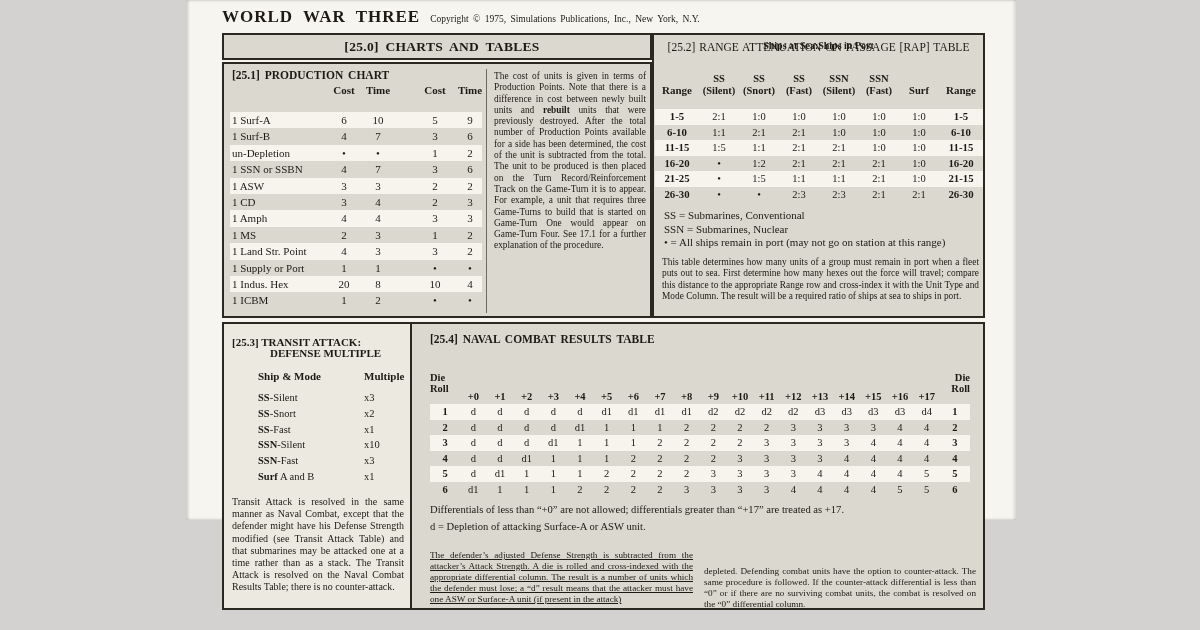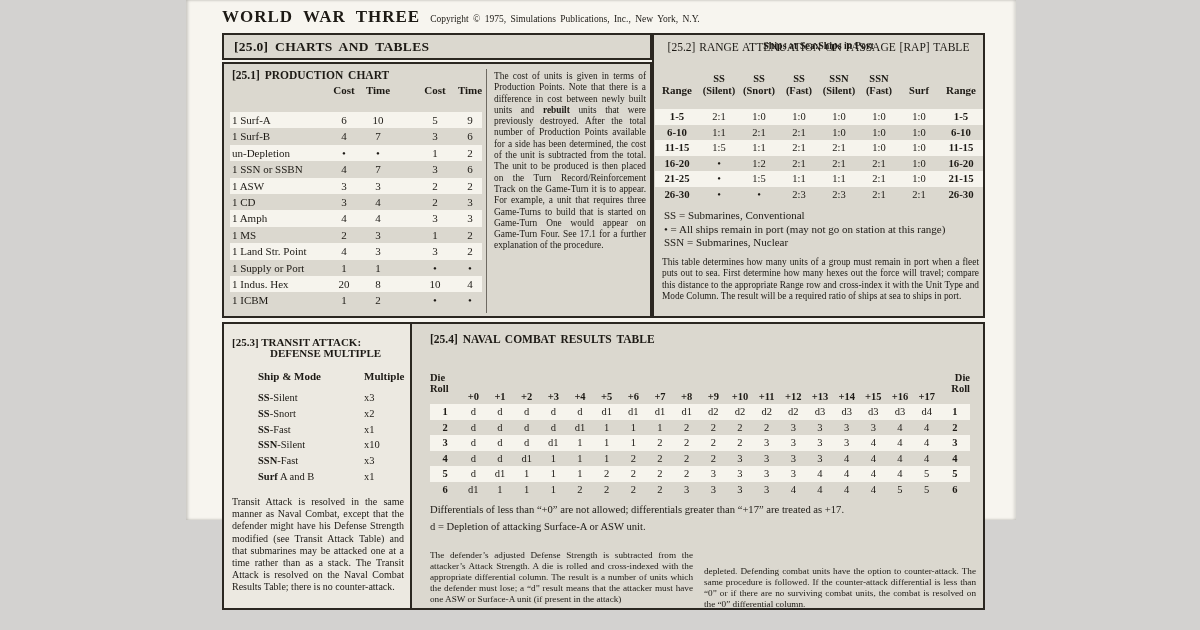--- a/index.html
+++ b/index.html
@@ -14,21 +14,21 @@
   .abs{position:absolute;}
   .box{position:absolute; border:2px solid var(--border); background:var(--panel_bg);}
 
   
   .masthead{left:36px; top:7px; white-space:nowrap;}
   .game-title{font-weight:bold; font-size:17px; letter-spacing:1px; word-spacing:5px;}
   .copyright{font-size:9.5px; margin-left:10px; word-spacing:2px;}
 
   
   .box-a{left:36px; top:33px; width:430px; height:27px;}
-  .box-a span{display:block; font-weight:bold; font-size:13.5px; line-height:23px; padding-left:10px; letter-spacing:.3px; word-spacing:3px;}
+  .box-a span{display:block; font-weight:bold; font-size:13.5px; line-height:23px; padding-left:10px; letter-spacing:.3px; word-spacing:3px;text-align:center;}
 
   
   .box-b{left:36px; top:62px; width:430px; height:256px;}
   .prod-title{left:8px; top:5px; font-weight:bold; font-size:11.5px; word-spacing:2px;}
   .pgrid{display:grid; grid-template-columns:98px 32px 36px 22px 34px 36px; width:252px;}
   .prod-head{left:6px; top:20px;}
   .prod-head .h1,.prod-head .h2{font-weight:bold; font-size:11px; line-height:13px;}
   .span2{grid-column:span 2; text-align:center;}
   .ct{text-align:center; font-weight:bold; font-size:11px;}
   .prod-rows{left:6px; top:48px; width:252px;}
@@ -78,21 +78,21 @@
   .n-die{font-weight:bold; font-size:10.5px; line-height:11px; align-self:start; padding-top:6px;}
   .n-die.right{text-align:right;}
   .n-col-h{text-align:center; font-weight:bold; font-size:10.5px;}
   .n-rows{left:16px; top:80px;}
   .n-row{height:15.5px; line-height:15.5px; font-size:10.5px;}
   .n-row:nth-child(odd){background:var(--stripe);}
   .n-row .nd{font-weight:bold; text-align:center;}
   .n-row .ncell{text-align:center;}
   .n-note1{left:16px; top:180px; width:545px; font-size:10.6px;}
   .n-note2{left:16px; top:197px; width:545px; font-size:10.6px;}
-  .n-foot-l{left:16px; top:226px; width:263px; font-size:9.2px; line-height:1.2; text-align:justify;}
+  .n-foot-l{left:16px; top:226px; width:263px; font-size:9.2px; line-height:1.2; text-align:justify;text-decoration:underline;}
   .n-foot-r{left:290px; top:226px; width:272px; font-size:9.2px; line-height:1.2; text-align:justify;margin-top:16px;}
 </style>
 </head>
 <body>
 
 <div class="page">
 
   <div class="abs masthead">
     <span class="game-title">WORLD WAR THREE</span><span class="copyright">Copyright © 1975, Simulations Publications, Inc., New York, N.Y.</span>
   </div>
@@ -304,22 +304,22 @@
           <div class="rc">•</div>
           <div class="rc">2:3</div>
           <div class="rc">2:3</div>
           <div class="rc">2:1</div>
           <div class="rc">2:1</div>
           <div class="rr">26-30</div>
         </div>
       </div>
     <div class="abs rap-legend">
       <div>SS = Submarines, Conventional</div>
+      <div>SSN = Submarines, Nuclear</div>
       <div>• = All ships remain in port (may not go on station at this range)</div>
-      <div>SSN = Submarines, Nuclear</div>
     </div>
     <div class="abs rap-note">This table determines how many units of a group must remain in port when a fleet puts out to sea. First determine how many hexes out the force will travel; compare this distance to the appropriate Range row and cross-index it with the Unit Type and Mode Column. The result will be a required ratio of ships at sea to ships in port.</div>
   </div>
 
   <div class="box box-d">
 
     <div class="cell-transit">
       <div class="abs t-title1">[25.3] TRANSIT ATTACK:</div>
       <div class="abs t-title2">DEFENSE MULTIPLE</div>
       <div class="abs t-head tgrid">

